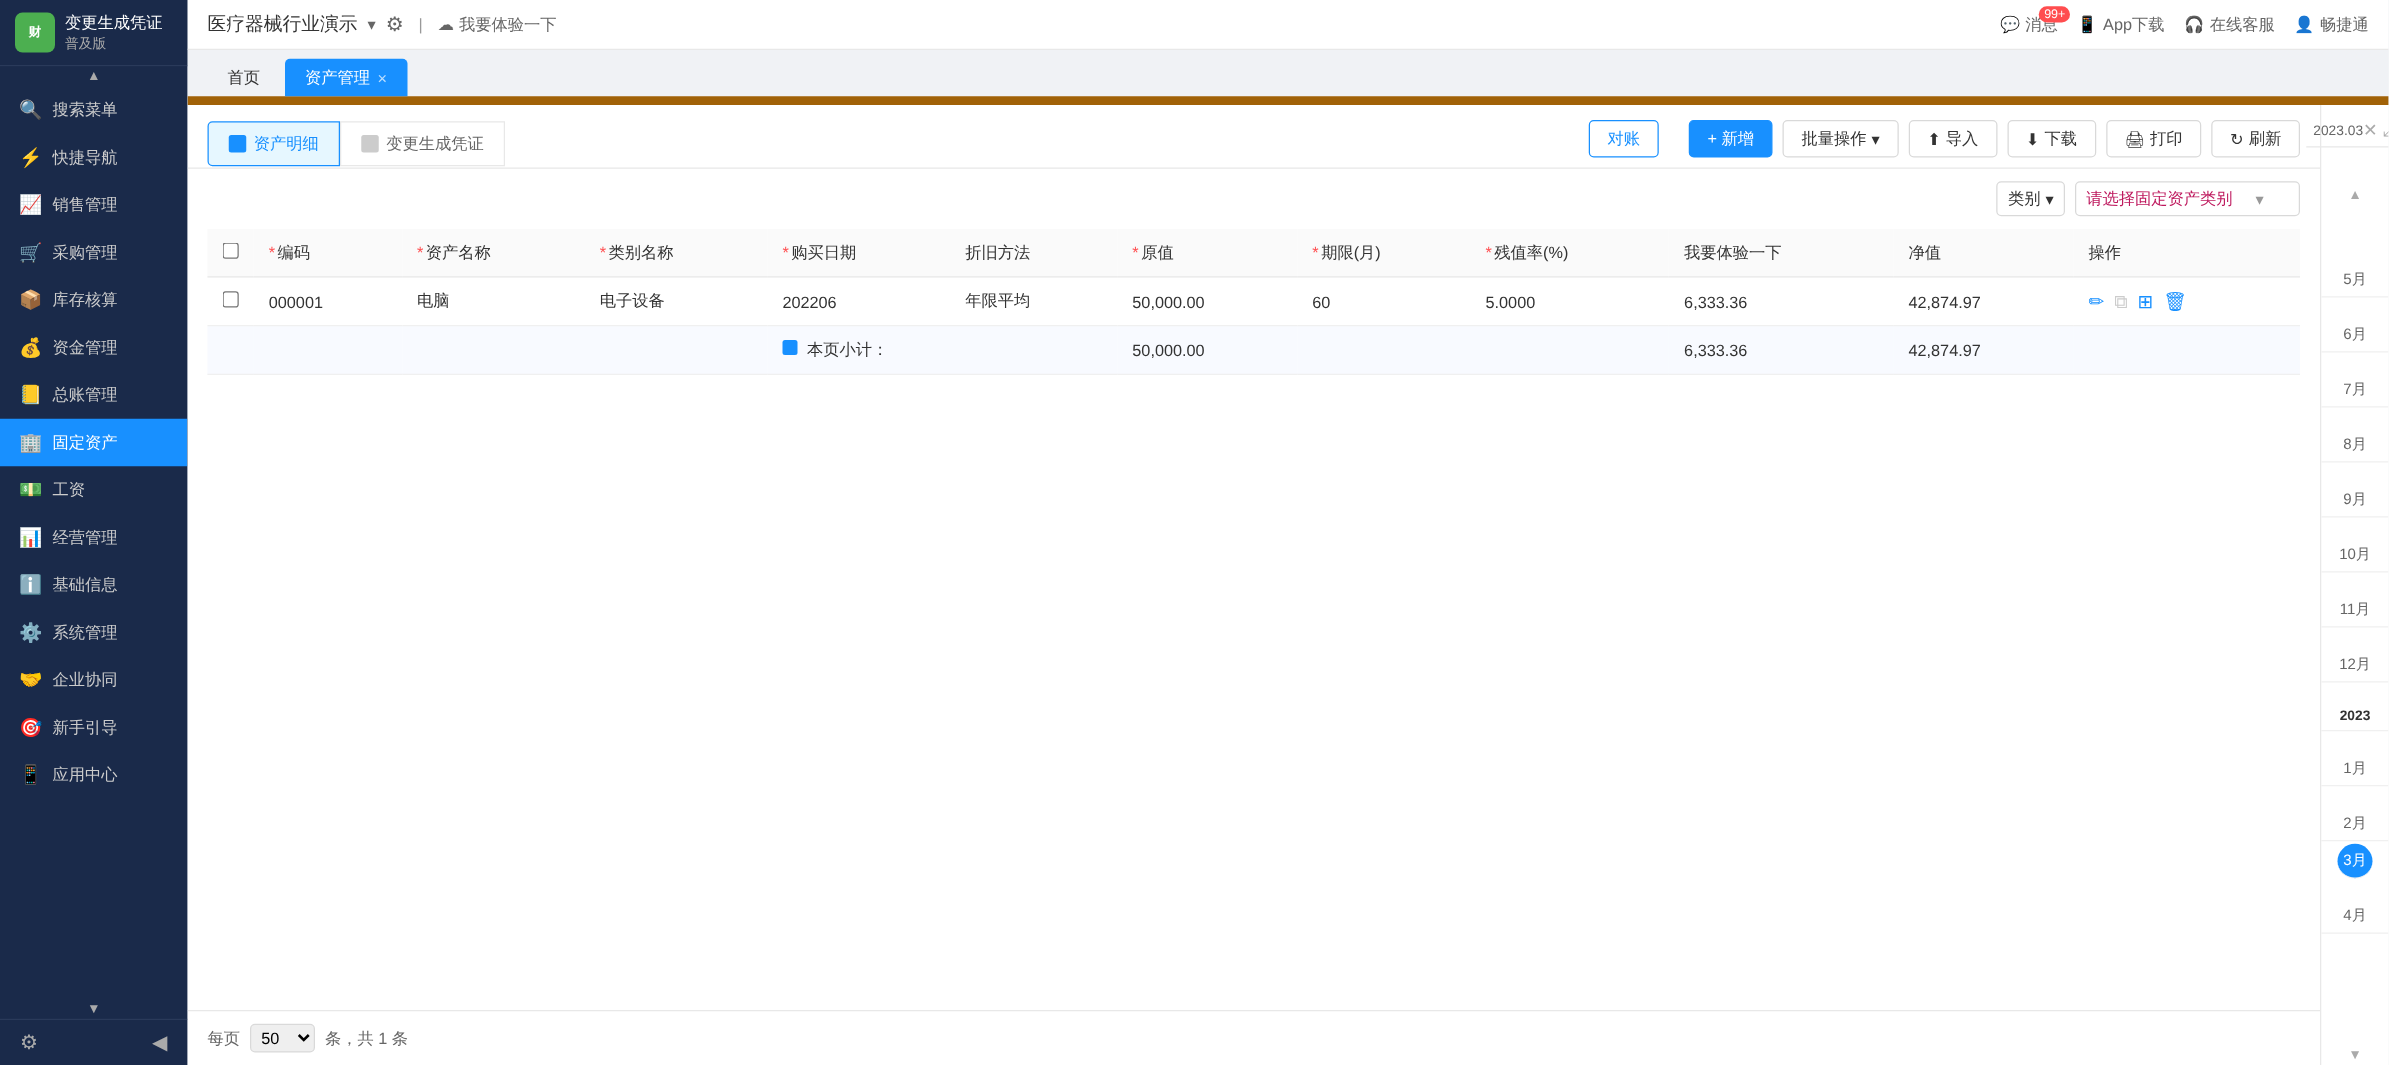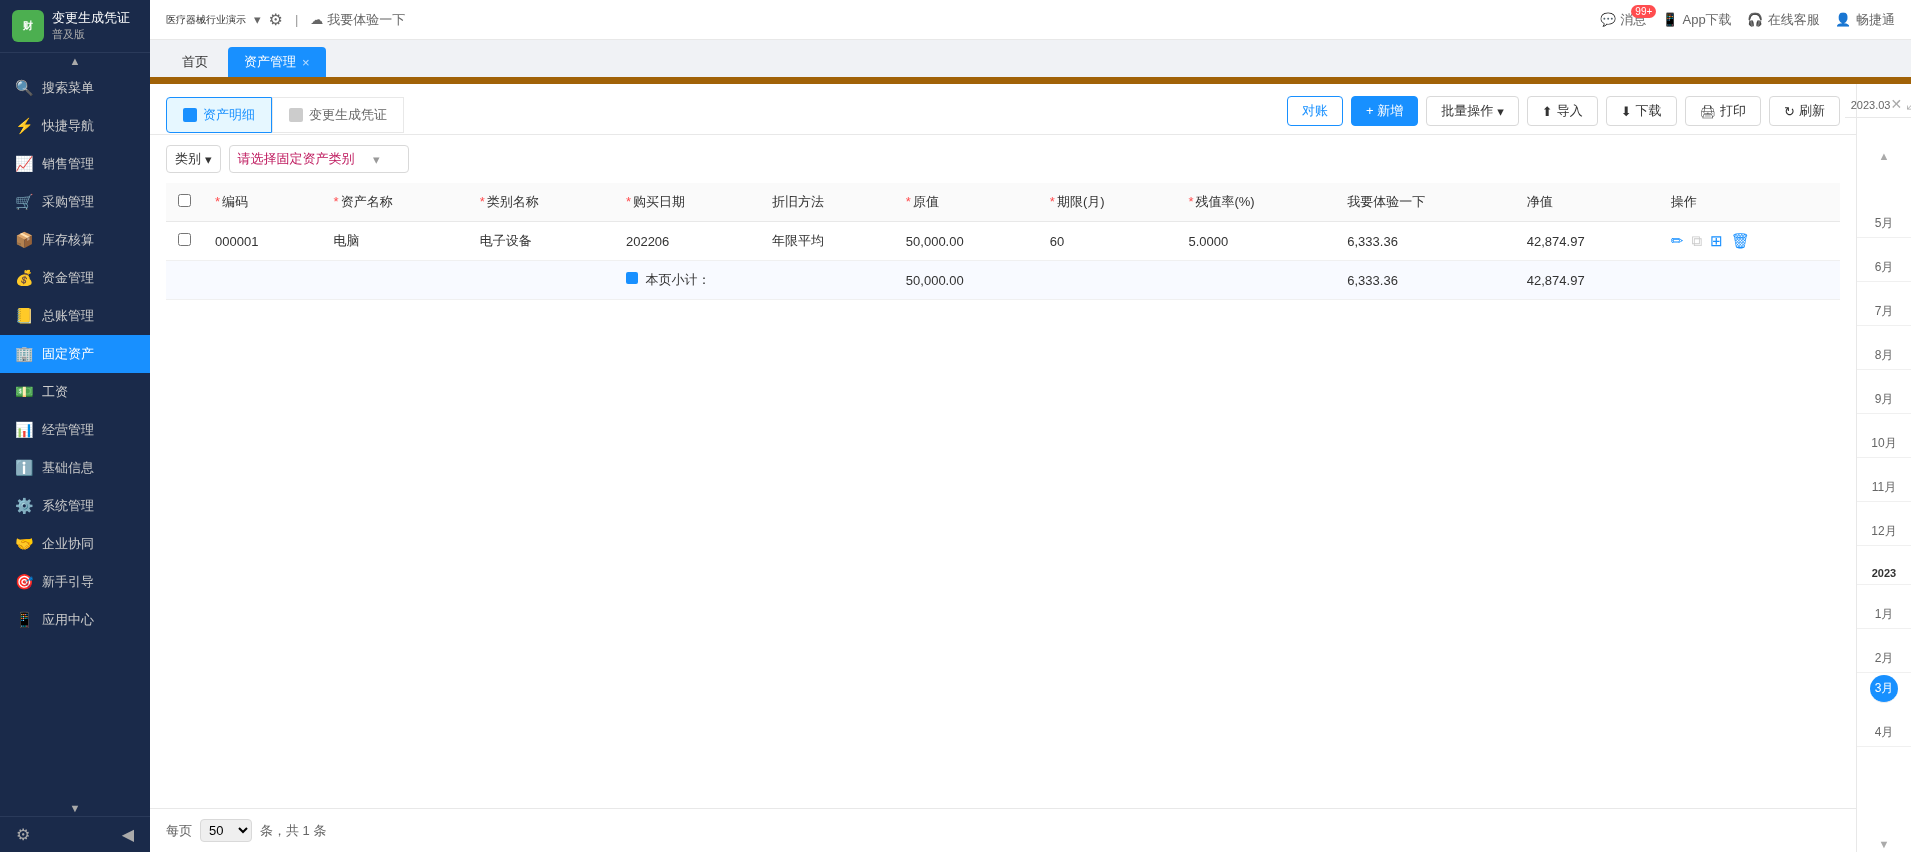--- a/index.html
+++ b/index.html
@@ -55,21 +55,21 @@
     
     .topbar {
       height: 40px;
       background: #fff;
       border-bottom: 1px solid #e8e8e8;
       display: flex; align-items: center; justify-content: space-between;
       padding: 0 16px;
       flex-shrink: 0;
     }
     .topbar-left { display: flex; align-items: center; gap: 8px; }
-    .topbar-company { font-size: 10px; color: #333; }
+    .topbar-company { font-size: 15px; color: #333; }
     .topbar-dropdown { font-size: 13px; color: #666; cursor: pointer; display: flex; align-items: center; gap: 4px; }
     .topbar-gear { color: #666; cursor: pointer; font-size: 16px; }
     .topbar-experience { display: flex; align-items: center; gap: 4px; color: #666; font-size: 13px; cursor: pointer; }
     .topbar-right { display: flex; align-items: center; gap: 16px; }
     .topbar-right-item { display: flex; align-items: center; gap: 4px; color: #666; font-size: 13px; cursor: pointer; position: relative; }
     .badge {
       background: #ff4d4f;
       color: white;
       font-size: 10px;
       padding: 1px 4px;
@@ -124,36 +124,36 @@
     }
     .subtab:first-child { border-radius: 4px 0 0 4px; }
     .subtab:last-child { border-radius: 0 4px 4px 0; }
     .subtab.active { background: #e6f7ff; color: #1890ff; border-color: #1890ff; }
     .subtab-icon { width: 14px; height: 14px; border-radius: 2px; display: inline-block; }
     .subtab-icon.blue { background: #1890ff; }
     .subtab-icon.gray { background: #ccc; }
 
     
     .toolbar {
-      display: flex; align-items: center; justify-content: flex-start;
+      display: flex; align-items: center; justify-content: flex-end;
       padding: 10px 16px;
       flex-shrink: 0;
     }
     .toolbar-left { display: flex; align-items: center; gap: 8px; }
     .btn {
       padding: 5px 14px;
       border-radius: 4px;
       border: 1px solid #d9d9d9;
       cursor: pointer;
       font-size: 13px;
       background: #fff;
       color: #333;
       display: flex; align-items: center; gap: 4px;
     }
-    .btn.primary { background: #1890ff; color: #fff; border-color: #1890ff; }
+    .btn.primary { background: #1890ff; color: #fff; border-color: #1890ff; margin-left: 16px; }
     .btn.primary-outline { background: #fff; color: #1890ff; border-color: #1890ff; }
     .filter-select {
       display: flex; align-items: center; gap: 4px;
       border: 1px solid #d9d9d9;
       border-radius: 4px;
       padding: 4px 8px;
       font-size: 13px;
       color: #333;
       background: #fff;
       cursor: pointer;

